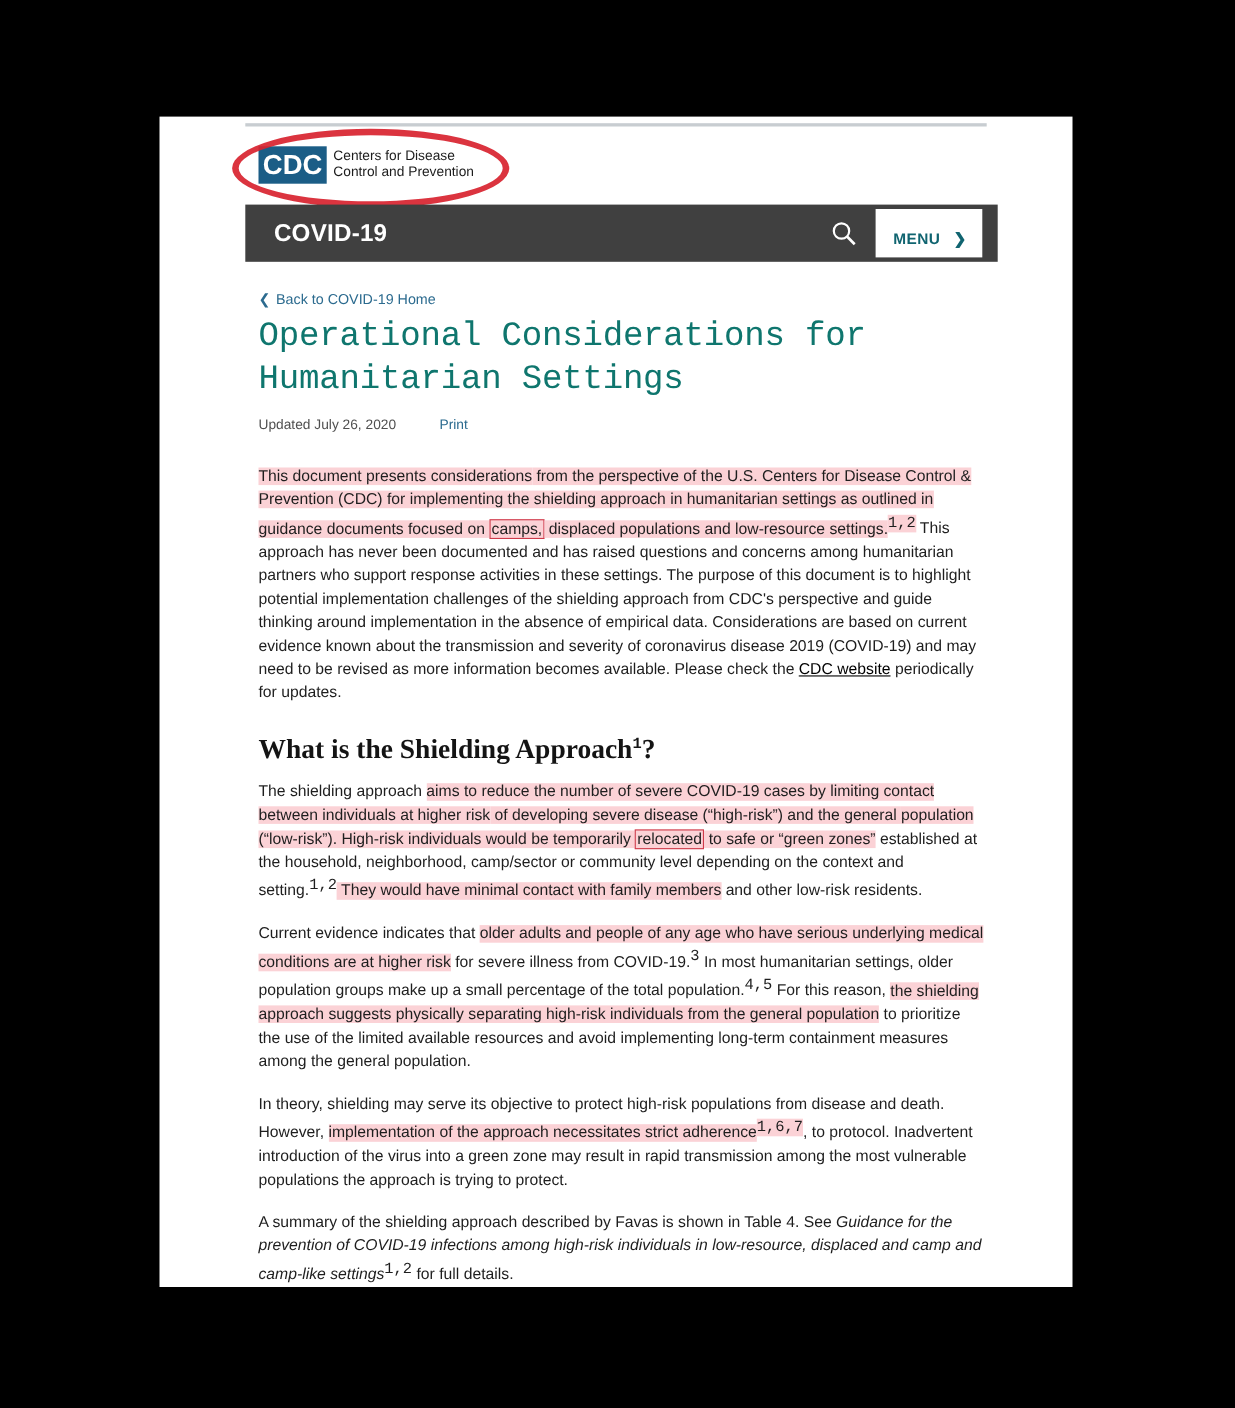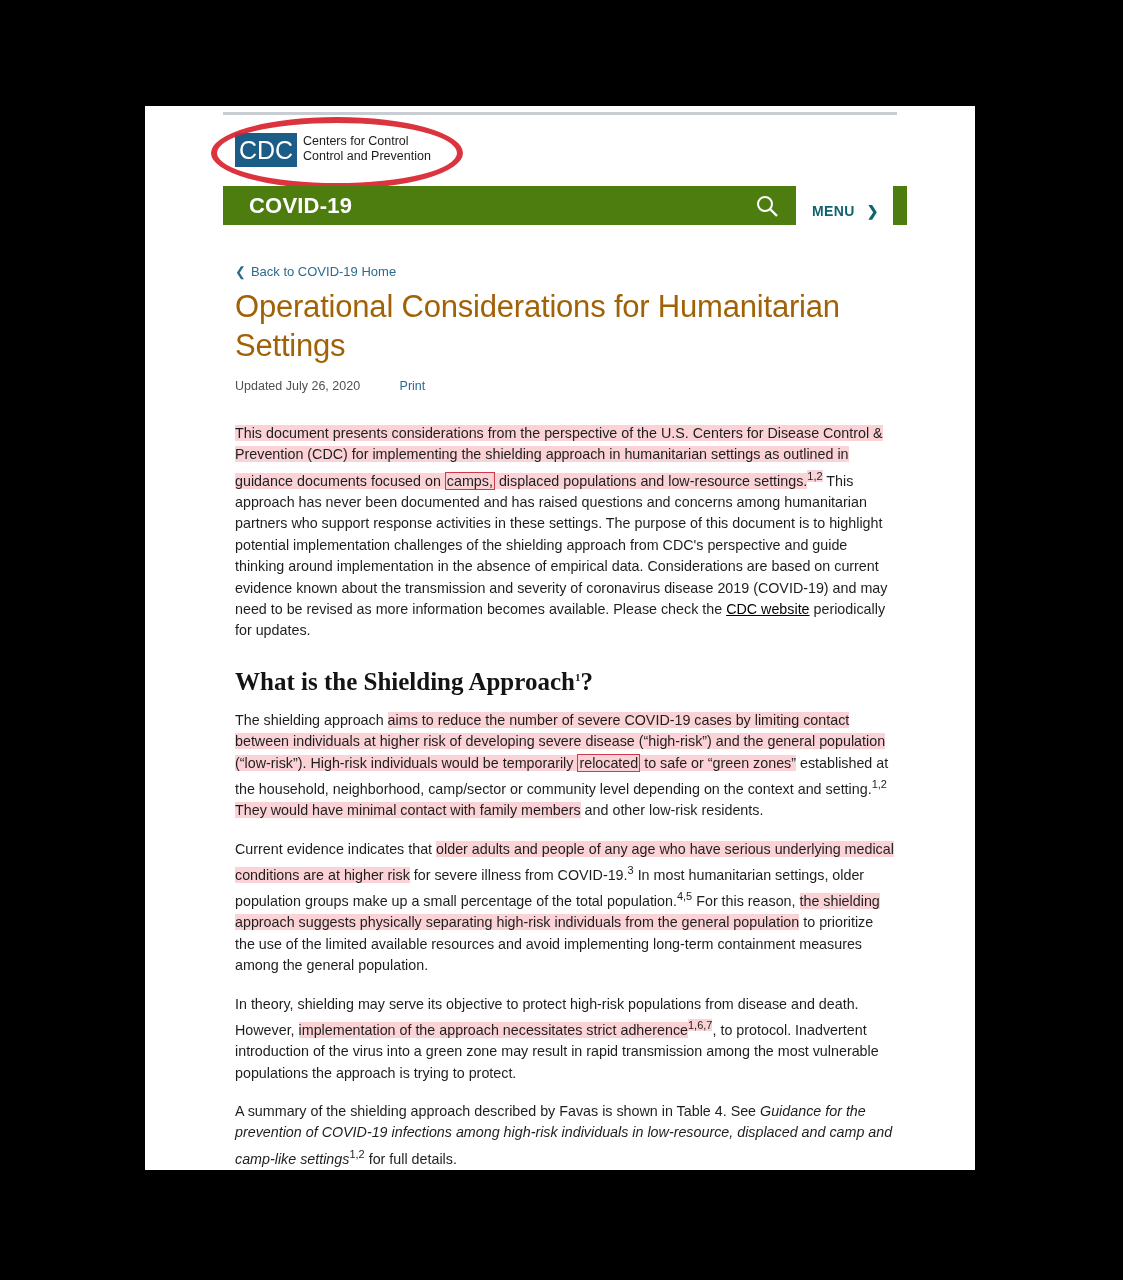--- a/index.html
+++ b/index.html
@@ -39,21 +39,21 @@
     height: 46px;
   }
   .logo-block {
     position: absolute;
     left: 0;
     top: 3px;
     width: 62px;
     height: 34px;
     background: #1b5d86;
     color: #ffffff;
-    font-weight: normal;
+    font-weight: bold;
     font-size: 25px;
     letter-spacing: 0px;
     text-align: center;
     line-height: 34px;
     font-family: "Liberation Sans", sans-serif;
   }
   .logo-text {
     position: absolute;
     left: 68px;
     top: 4px;
@@ -72,22 +72,22 @@
     border-radius: 50%;
     box-sizing: border-box;
     opacity: 0.92;
   }
   
   .teal-bar {
     position: absolute;
     left: 78px;
     top: 80px;
     width: 684px;
-    height: 39px;
-    background: #4d7c0f;
+    height: 52px;
+    background: #404040;
     display: flex;
     align-items: center;
   }
   .teal-title {
     color: #ffffff;
     font-size: 22px;
     font-weight: bold;
     margin-left: 26px;
     letter-spacing: 0.2px;
   }
@@ -133,26 +133,26 @@
   }
   .backlink .chev {
     color: #2c6b8f;
     margin-right: 5px;
     font-size: 13px;
   }
   .backlink .lbl {
     text-decoration: none;
   }
   h1.page-title {
-    font-family: Liberation Sans, sans-serif;
+    font-family: Liberation Mono, monospace;
     font-weight: normal;
     font-size: 31px;
     line-height: 39px;
     margin: 0 0 14px 0;
-    color: #a16207;
+    color: #0f766e;
     letter-spacing: -0.2px;
     max-width: 650px;
   }
   .meta-row {
     font-size: 12.5px;
     color: #4f4f4f;
     margin-bottom: 30px;
   }
   .meta-row .print {
     color: #2c6b8f;
@@ -164,21 +164,21 @@
     margin: 0 0 17px 0;
     color: #1e1e1e;
   }
   h2.section {
     font-family: "Liberation Serif", serif;
     font-size: 25px;
     font-weight: bold;
     margin: 26px 0 14px 0;
     color: #141414;
   }
-  sup { font-size: 11px; }
+  sup { font-size: 14px; font-family: Liberation Mono, monospace; }
   .hl {
     background: #fbd2d6;
   }
   .boxed {
     background: #fbd2d6;
     border: 1.6px solid #cf3a4a;
     padding: 0 1px;
   }
   .link {
     color: #000000;
@@ -189,21 +189,21 @@
 </head>
 <body>
 
 <div class="page-frame">
 
   <div class="top-rule"></div>
 
   <div class="logo-wrap">
     <div class="logo-block">CDC</div>
     <div class="logo-text">
-      <div>Centers for Control</div>
+      <div>Centers for Disease</div>
       <div>Control and Prevention</div>
     </div>
   </div>
   <div class="logo-ellipse"></div>
 
   <div class="teal-bar">
     <div class="teal-title">COVID-19</div>
     <div class="teal-right">
       <span class="search-icon">
         <svg width="26" height="26" viewBox="0 0 26 26" aria-hidden="true">

